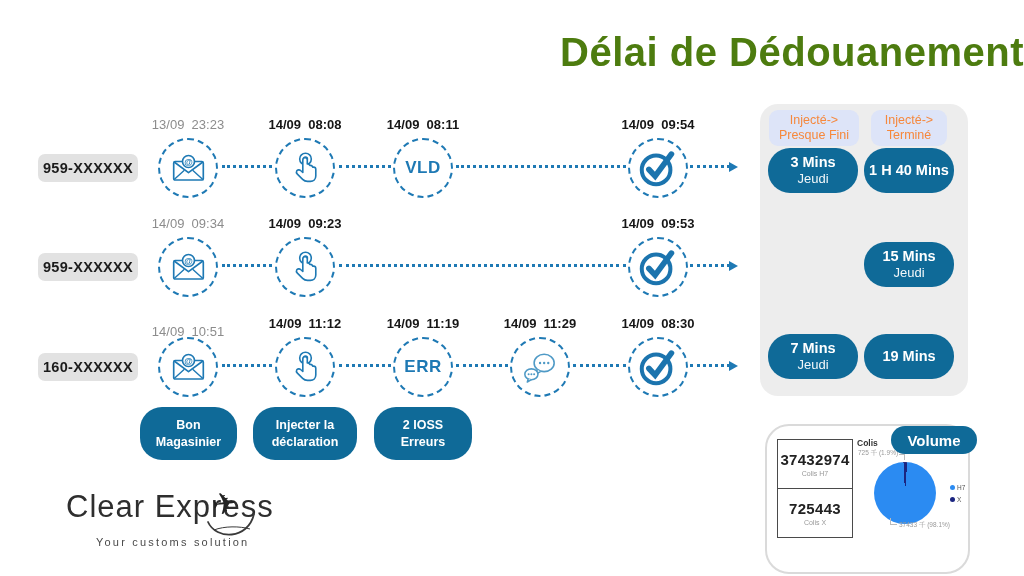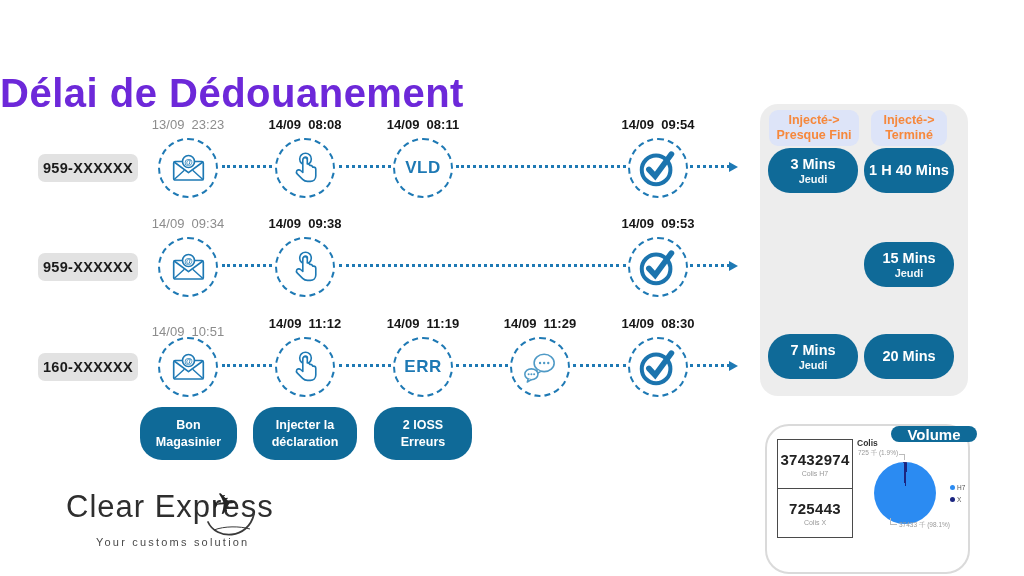--- a/index.html
+++ b/index.html
@@ -1,21 +1,21 @@
 <!DOCTYPE html>
 <html><head>
 <meta charset="utf-8">
 <style>
   html,body{margin:0;padding:0;background:#fff;}
   #canvas{position:relative;width:1024px;height:576px;background:#ffffff;overflow:hidden;
           font-family:"Liberation Sans","DejaVu Sans",sans-serif;}
   .abs{position:absolute;box-sizing:border-box;}
   
-  .title{left:0;right:0;top:30px;text-align:left;font-size:40px;font-weight:bold;
-         color:#6d28d9;letter-spacing:.5px;margin-top:41px;}
+  .title{left:0;right:0;top:30px;text-align:right;font-size:40px;font-weight:bold;
+         color:#4d7c0f;letter-spacing:.5px;}
   
   .rowlabel{width:100px;height:28px;background:#e2e2e2;border-radius:7px;color:#1b1b1b;
             font-size:14.5px;font-weight:bold;display:flex;align-items:center;justify-content:center;
             letter-spacing:.3px;}
   
   .ts{width:130px;text-align:center;font-size:13px;white-space:pre;color:#161616;font-weight:bold;}
   .ts.muted{color:#8c8c8c;font-weight:normal;}
   
   .node{width:60px;height:60px;border:2.5px dashed #1e79b4;border-radius:50%;background:#fff;
         display:flex;align-items:center;justify-content:center;}
@@ -28,40 +28,40 @@
   .dots{height:0;border-top:3px dotted #1e79b4;}
   .arrowhead{width:0;height:0;border-top:5px solid transparent;border-bottom:5px solid transparent;
              border-left:9px solid #1e79b4;}
   
   .steppill{height:53px;background:#0f6a98;border-radius:22px;color:#fff;font-size:12.5px;
             font-weight:bold;display:flex;align-items:center;justify-content:center;text-align:center;
             line-height:1.3;padding:0 7px;}
   
   .panel{left:760px;top:104px;width:208px;height:292px;background:#ededed;border-radius:18px;}
   .hdrpill{height:36px;background:#dde4f8;border-radius:9px;color:#f6883c;font-size:12.5px;
-           font-weight:bold;display:flex;flex-direction:column;align-items:center;justify-content:center;
+           font-weight:normal;display:flex;flex-direction:column;align-items:center;justify-content:center;
            text-align:center;line-height:1.2;}
   .durpill{width:90px;height:45px;background:#0f6a98;border-radius:22px;color:#fff;display:flex;
            flex-direction:column;align-items:center;justify-content:center;line-height:1.25;}
   .durpill .pill-value{font-size:14.5px;font-weight:bold;}
-  .durpill .pill-sub{font-size:11px;font-weight:bold;opacity:.95;}
+  .durpill .pill-sub{font-size:13px;font-weight:normal;opacity:.95;}
   
   .volcard{left:765px;top:424px;width:205px;height:150px;background:#fff;border:2px solid #dadada;
            border-radius:24px;}
   .kpibox{left:777px;width:76px;height:50px;border:1.2px solid #4a4a4a;background:#fff;display:flex;
           flex-direction:column;align-items:center;justify-content:center;}
   .kpibox .kpi-value{font-size:15px;font-weight:bold;color:#222;letter-spacing:.3px;}
   .kpibox .kpi-label{font-size:7px;color:#999;margin-top:2px;}
   .pietitle{font-size:8.5px;font-weight:bold;color:#333;}
   .pielabel{font-size:6.5px;color:#999;white-space:nowrap;}
   .pie{width:62px;height:62px;border-radius:50%;}
   .leader{background:#bbb;}
   .legend-item{display:flex;align-items:center;gap:2px;font-size:6.5px;color:#555;}
   .legend-dot{width:5px;height:5px;border-radius:50%;display:inline-block;}
-  .volbtn{left:891px;top:426px;width:86px;height:16px;background:#0f6a98;border-radius:14px;color:#fff;
+  .volbtn{left:891px;top:426px;width:86px;height:28px;background:#0f6a98;border-radius:14px;color:#fff;
           font-size:15px;font-weight:bold;display:flex;align-items:center;justify-content:center;z-index:3;}
   
   .logoname{font-size:31px;color:#2e2e2e;letter-spacing:1px;margin-left:26px;}
   .logoplane{font-size:30px;color:#222;}
   .logotag{font-size:11px;color:#4a4a4a;letter-spacing:2.2px;}
 </style>
 </head>
 <body>
 
 <svg width="0" height="0" style="position:absolute">
@@ -125,21 +125,21 @@
       <span class="node-text">VLD</span>
     </div>
   <div class="abs node" style="left:628px;top:138px">
       <svg class="ic-check">
         <use href="#sym-check"></use>
       </svg>
     </div>
 
   <div class="abs rowlabel" style="left:38px;top:253px">959-XXXXXX</div>
   <div class="abs ts muted" style="left:123px;top:216px">14/09  09:34</div>
-  <div class="abs ts" style="left:240px;top:216px">14/09  09:38</div>
+  <div class="abs ts" style="left:240px;top:216px">14/09  09:23</div>
   <div class="abs ts" style="left:593px;top:216px">14/09  09:53</div>
   <div class="abs dots" style="left:222px;top:264px;width:50px"></div>
   <div class="abs dots" style="left:339px;top:264px;width:287px"></div>
   <div class="abs dots" style="left:690px;top:264px;width:40px"></div>
   <div class="abs arrowhead" style="left:729px;top:261px"></div>
   <div class="abs node" style="left:158px;top:237px">
       <svg class="ic-email">
         <use href="#sym-email"></use>
       </svg>
     </div>
@@ -213,21 +213,21 @@
   </div>
   <div class="abs durpill" style="left:864px;top:242px">
     <span class="pill-value">15 Mins</span>
     <span class="pill-sub">Jeudi</span>
   </div>
   <div class="abs durpill" style="left:768px;top:334px">
     <span class="pill-value">7 Mins</span>
     <span class="pill-sub">Jeudi</span>
   </div>
   <div class="abs durpill" style="left:864px;top:334px">
-    <span class="pill-value">20 Mins</span>
+    <span class="pill-value">19 Mins</span>
 
   </div>
 
   <div class="abs volcard"></div>
   <div class="abs volbtn">Volume</div>
   <div class="abs kpibox" style="top:439px">
     <span class="kpi-value">37432974</span>
     <span class="kpi-label">Colis H7</span>
   </div>
   <div class="abs kpibox" style="top:488px">

